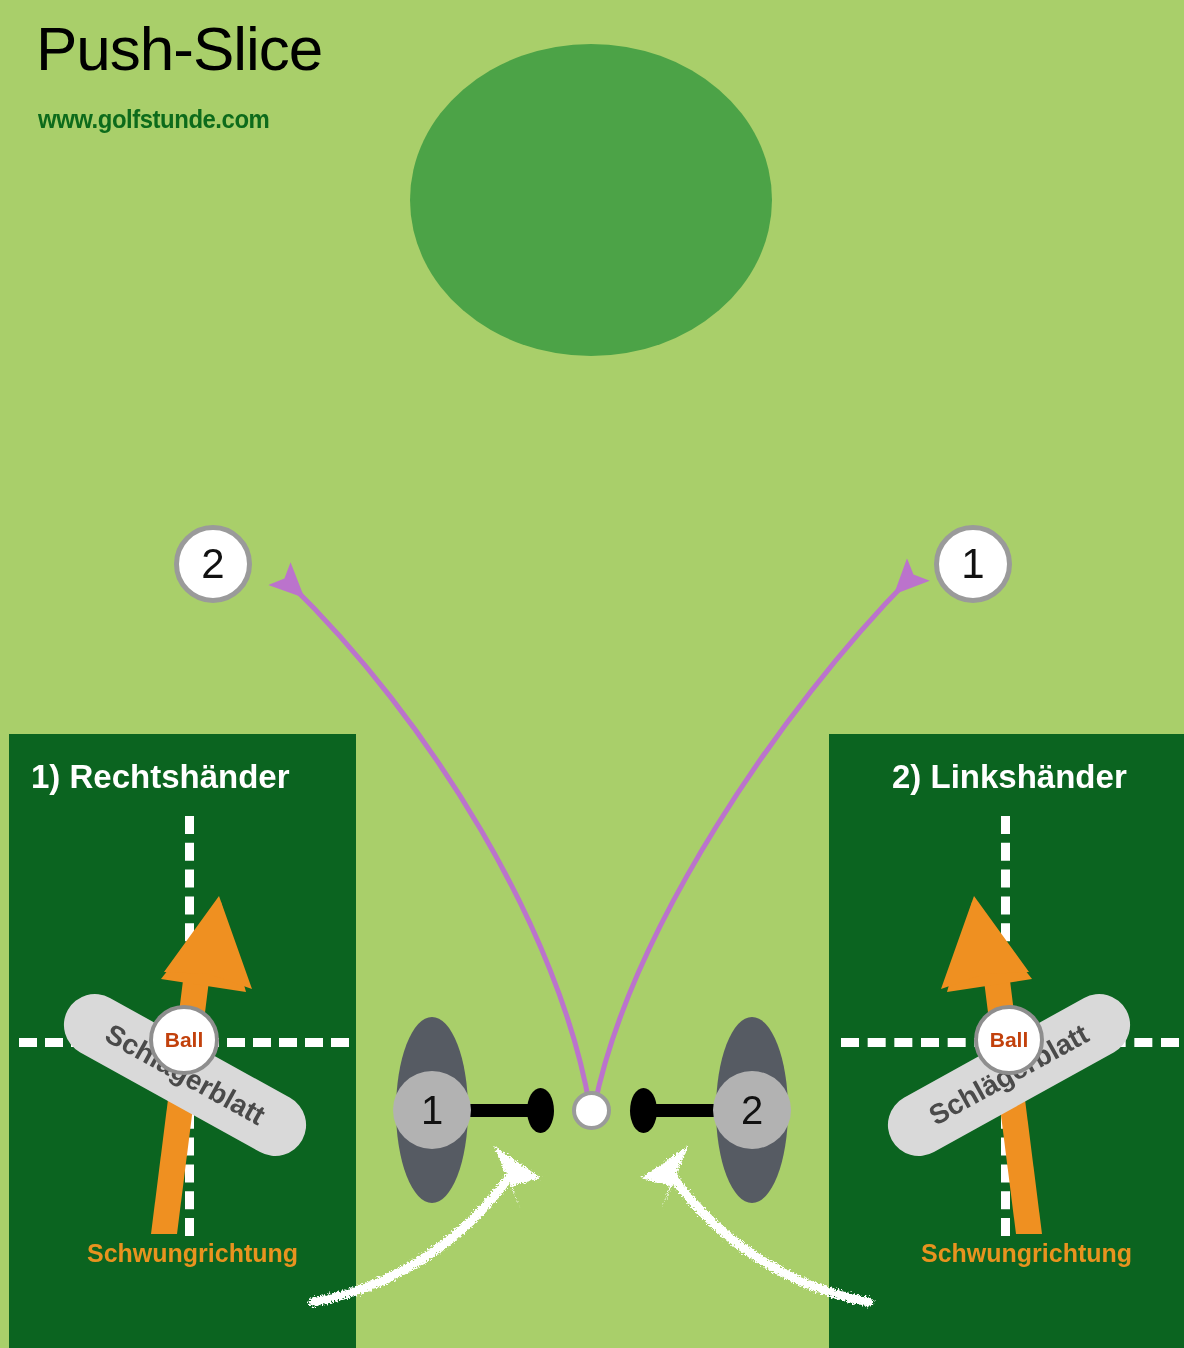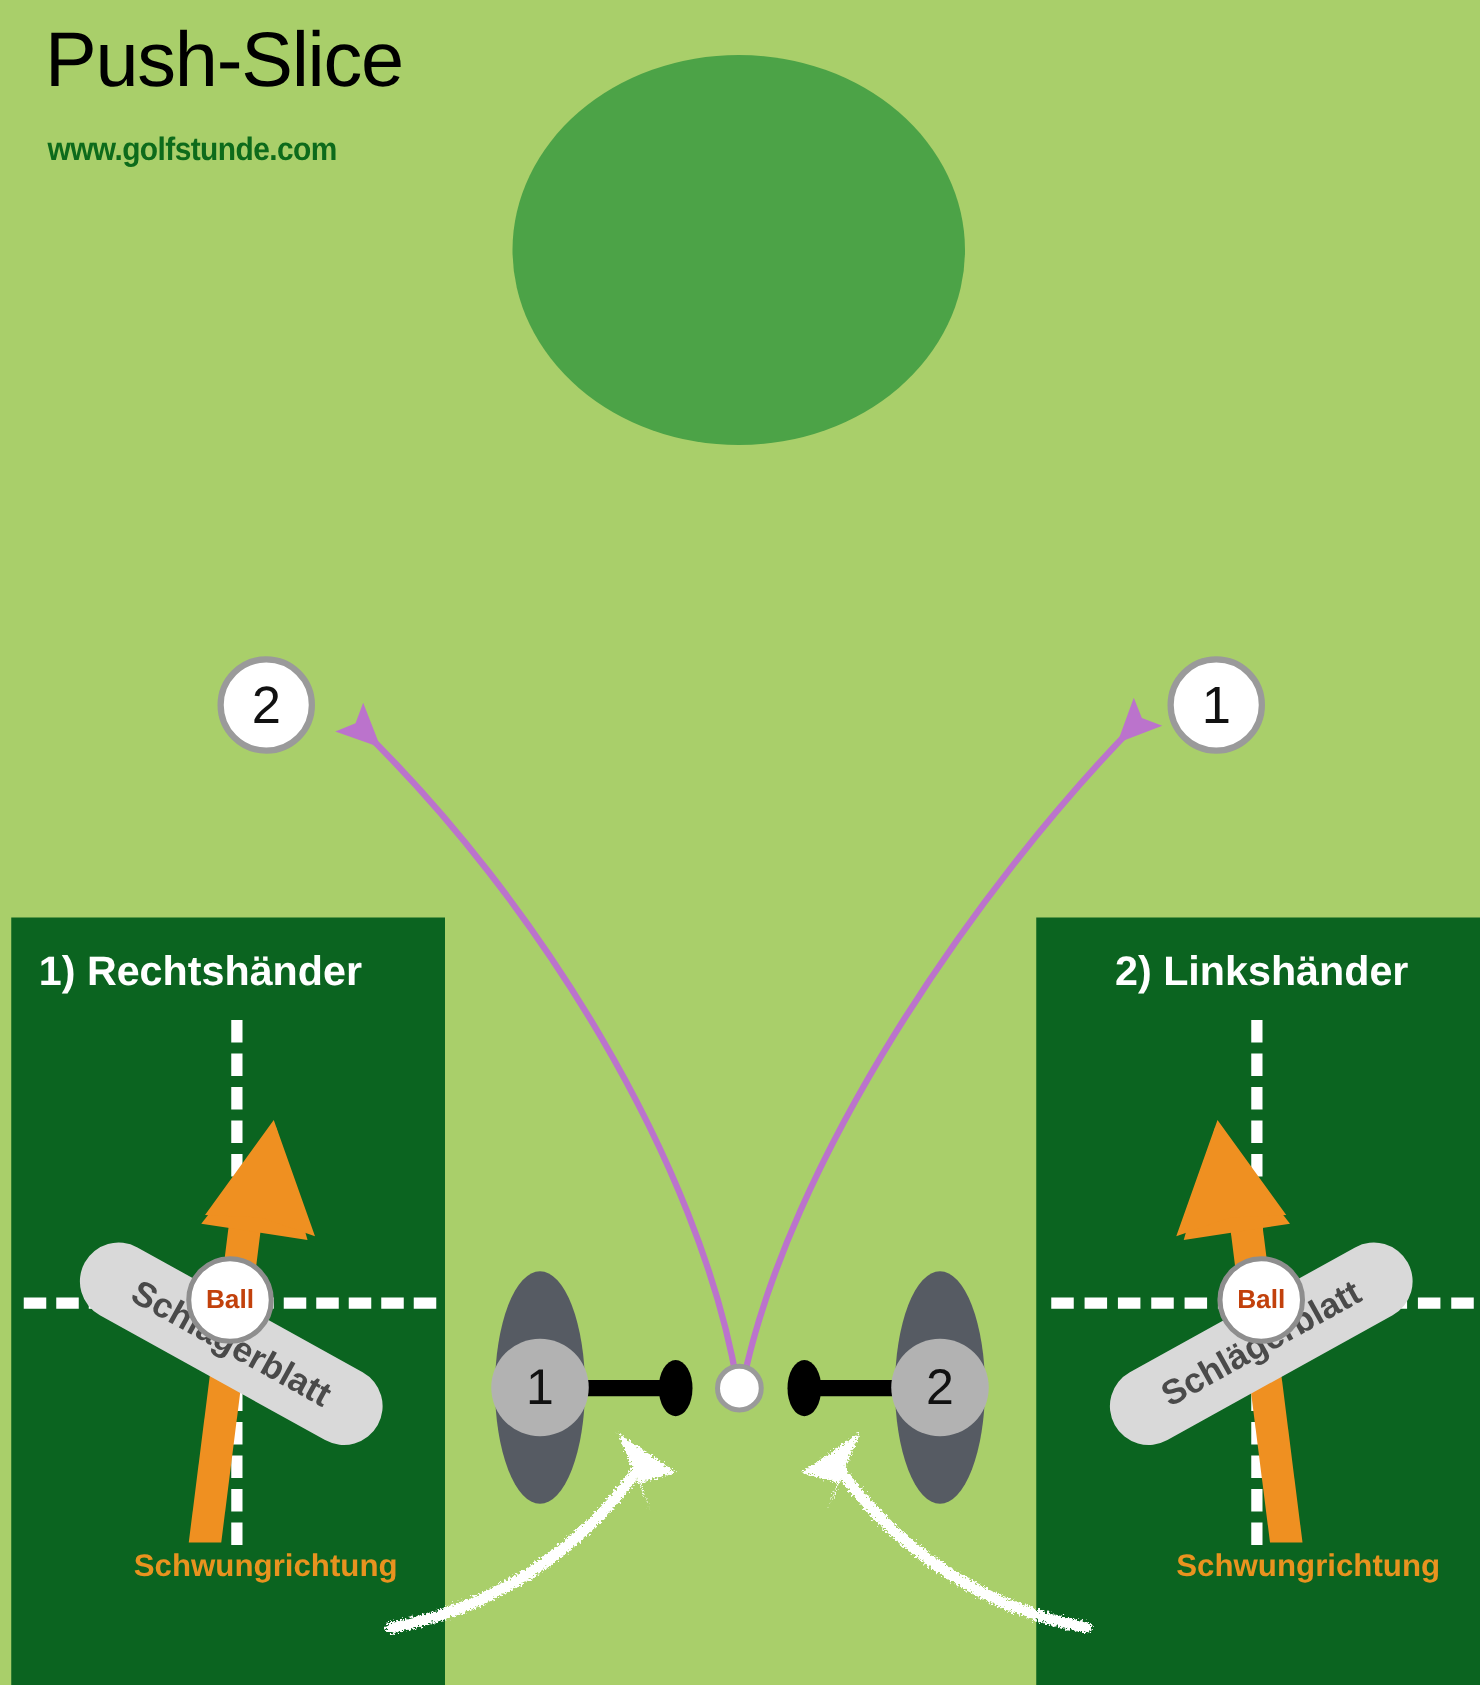--- a/index.html
+++ b/index.html
@@ -141,21 +141,20 @@
     color: #4a4a4a;
     white-space: nowrap;
   }
 
   .swing-label {
     position: absolute;
     font-size: 25px;
     font-weight: bold;
     color: #e8931f;
     white-space: nowrap;
-    margin-left: 20px;
   }
 
   
   .golfer-body {
     position: absolute;
     width: 72px;
     height: 186px;
     border-radius: 50%;
     background: #565b63;
   }

